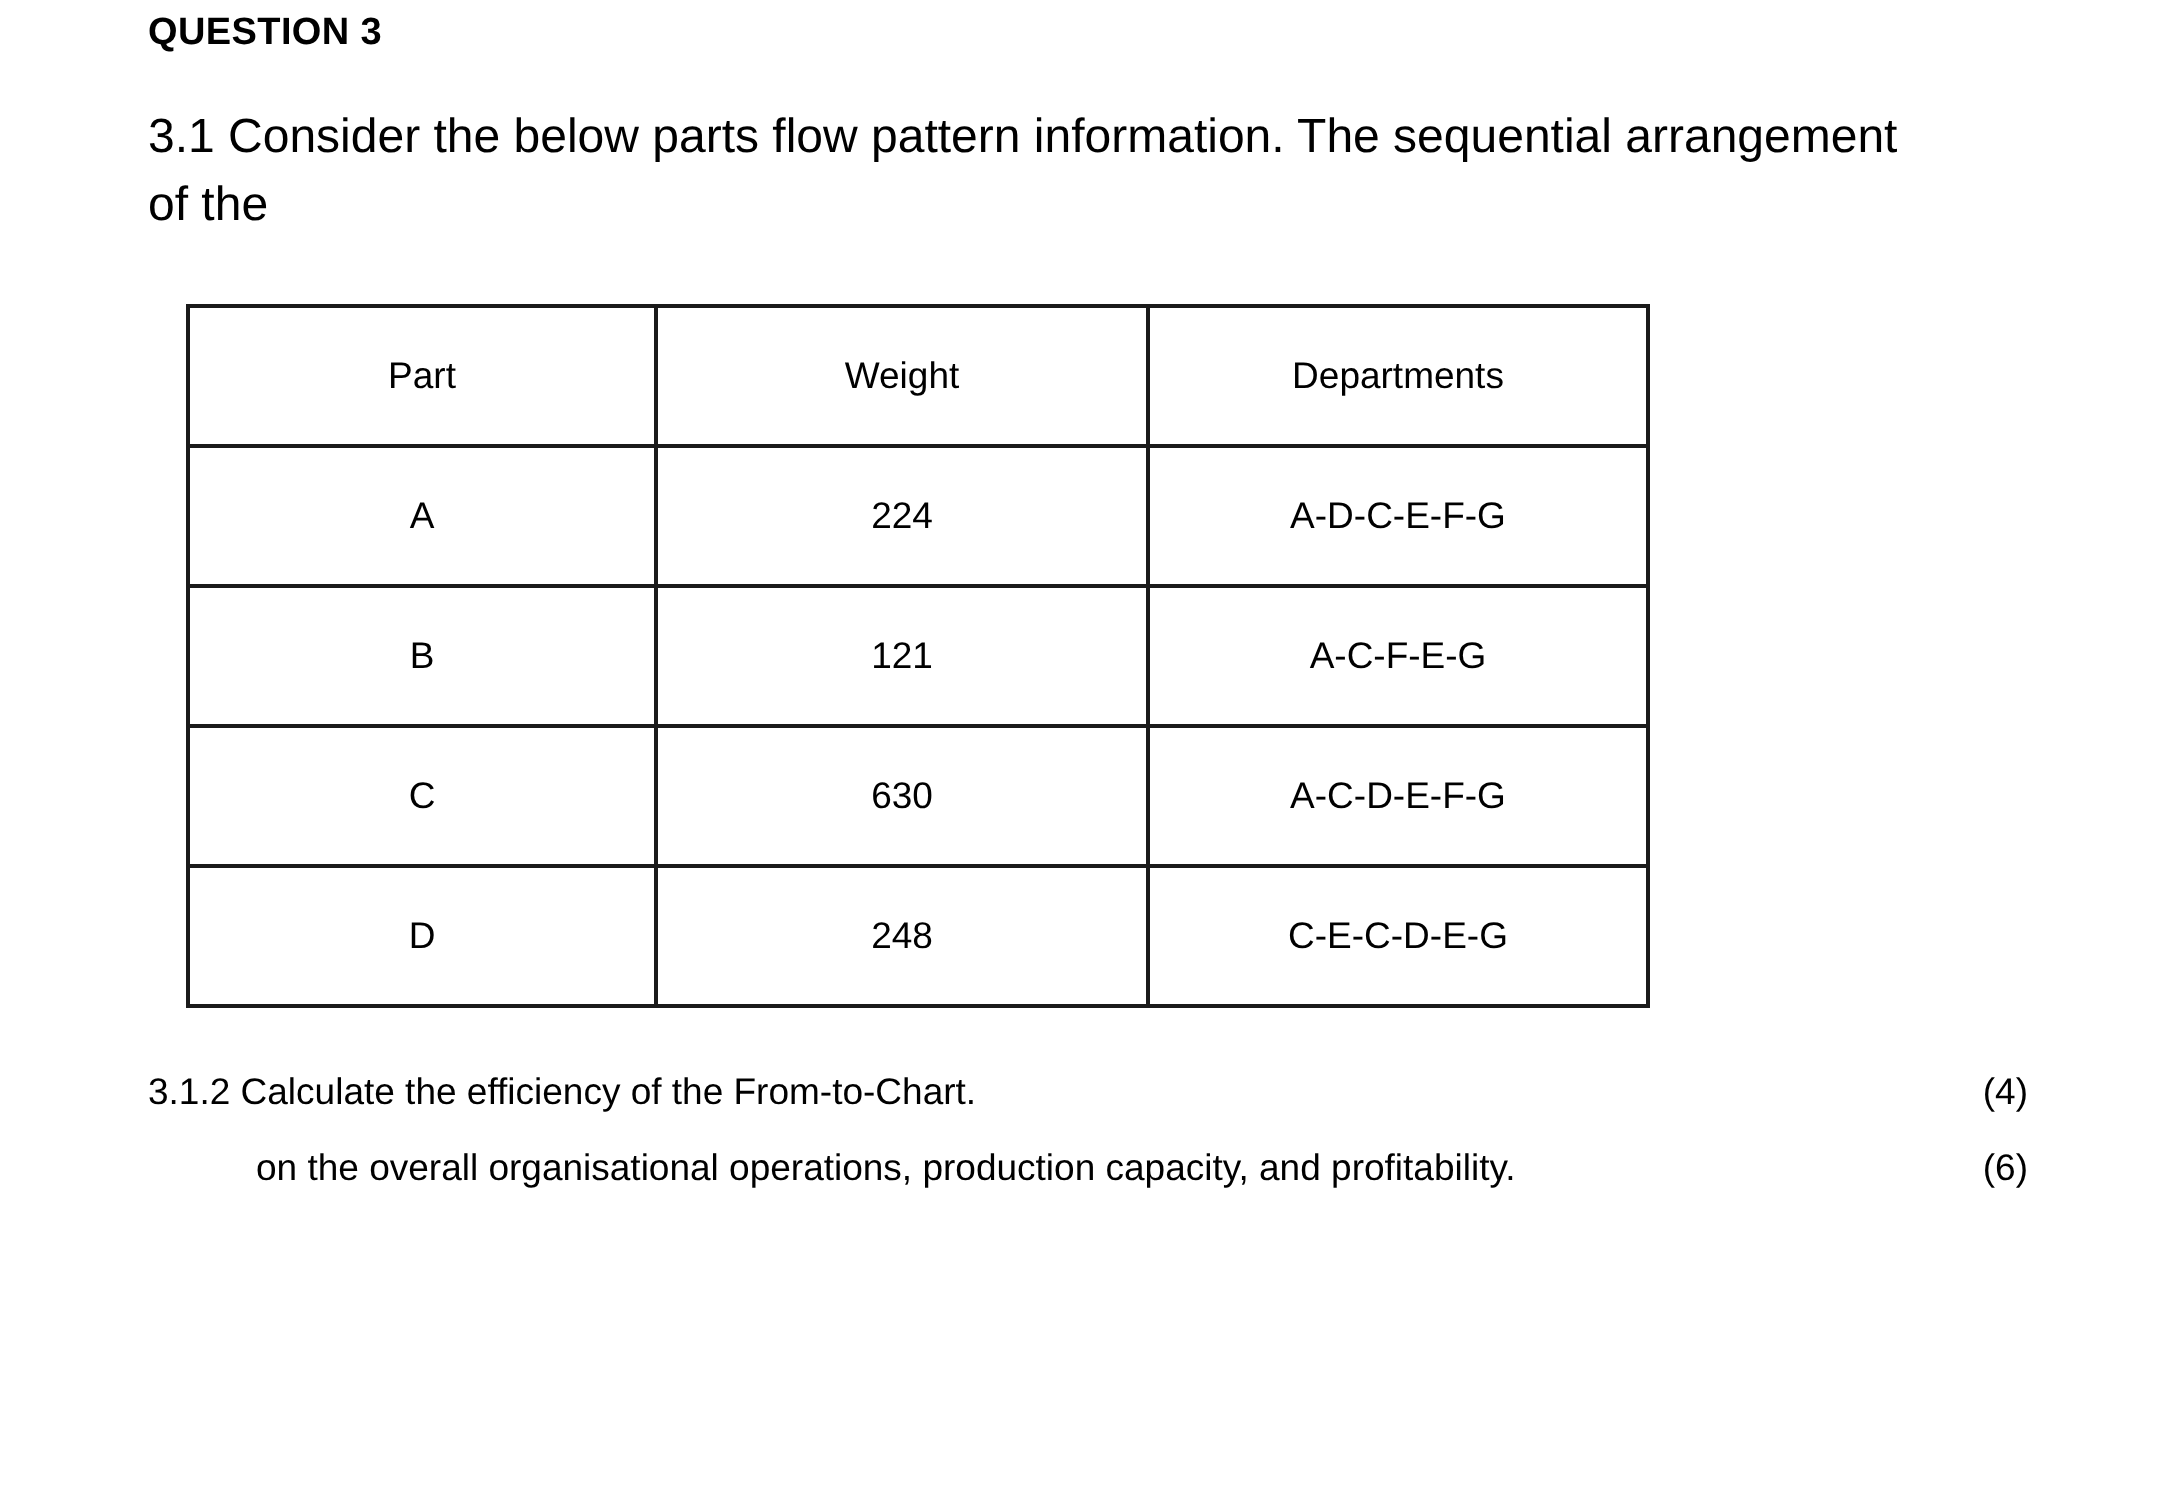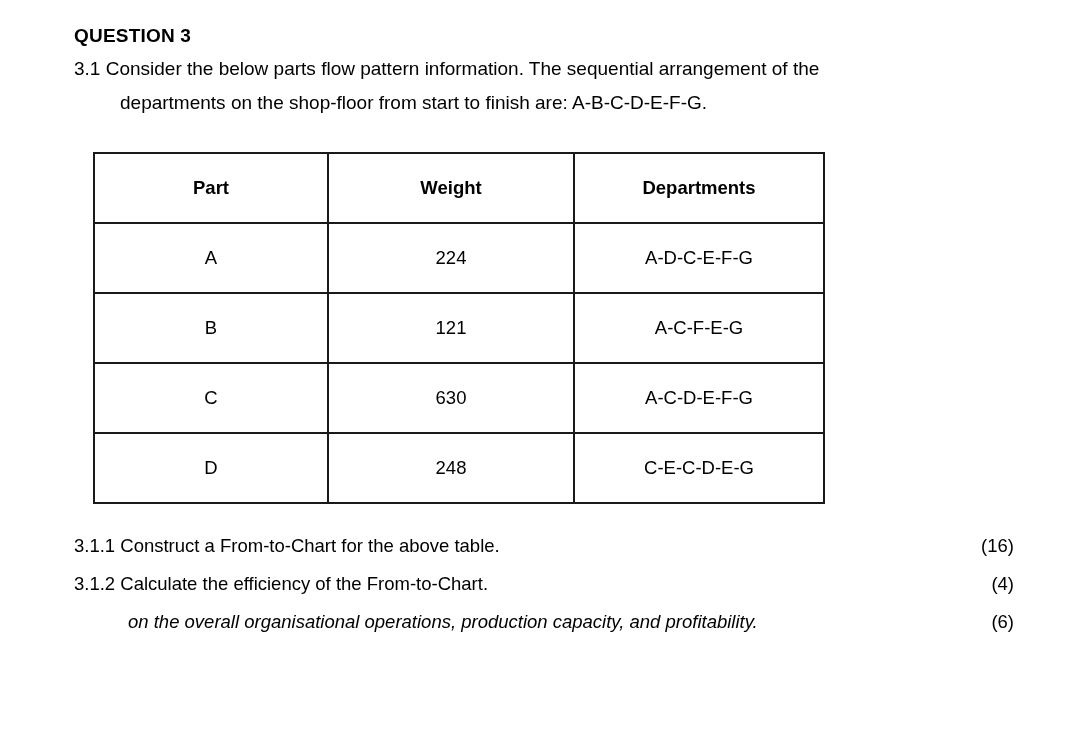--- a/index.html
+++ b/index.html
@@ -21,28 +21,27 @@
     height: 752px;
     box-sizing: border-box;
   }
   .q-title {
     position: absolute;
     left: 74px;
     top: 6px;
     font-size: 19px;
     font-weight: bold;
     letter-spacing: 0.2px;
-    margin-top: 19px;
   }
   .intro {
     position: absolute;
     left: 74px;
     top: 52px;
     width: 900px;
-    font-size: 19px;
+    font-size: 24px;
     line-height: 34px;
   }
   .intro .line2 {
     display: block;
     padding-left: 46px;
   }
   table.parts {
     position: absolute;
     left: 93px;
     top: 152px;
@@ -53,21 +52,21 @@
   table.parts td, table.parts th {
     border: 2px solid #1a1a1a;
     text-align: center;
     font-size: 18.5px;
     font-weight: normal;
     height: 68px;
     padding: 0;
     vertical-align: middle;
   }
   table.parts thead th {
-    font-weight: bold;
+    font-weight: normal;
     height: 68px;
     margin-left: 32px;
   }
   table.parts col.c1 { width: 234px; }
   table.parts col.c2 { width: 246px; }
   table.parts col.c3 { width: 250px; }
 
   .questions {
     position: absolute;
     left: 74px;
@@ -80,40 +79,38 @@
     position: relative;
     min-height: 38px;
   }
   .qrow .qtext {
     display: block;
     padding-right: 90px;
   }
   .qrow .qtext .cont {
     display: block;
     padding-left: 54px;
-    font-style: italic;
   }
   .qrow .marks {
     position: absolute;
     right: 0;
     bottom: 0;
     width: 70px;
     text-align: right;
   }
 </style>
 </head>
 <body>
 
 <div class="page">
 
   <div class="q-title">QUESTION 3</div>
 
   <div class="intro">
     <span>3.1 Consider the below parts flow pattern information. The sequential arrangement of the</span>
-    <span class="line2">departments on the shop-floor from start to finish are: A-B-C-D-E-F-G.</span>
   </div>
 
   <table class="parts">
     <colgroup>
       <col class="c1">
         <col class="c2">
         <col class="c3">
     </colgroup>
     <thead>
       <tr>
@@ -141,24 +138,20 @@
       <tr>
         <td>D</td>
         <td>248</td>
         <td>C-E-C-D-E-G</td>
       </tr>
     </tbody>
   </table>
 
   <div class="questions">
 
-    <div class="qrow">
-      <span class="qtext">3.1.1 Construct a From-to-Chart for the above table.</span>
-      <span class="marks">(16)</span>
-    </div>
 
     <div class="qrow">
       <span class="qtext">3.1.2 Calculate the efficiency of the From-to-Chart.</span>
       <span class="marks">(4)</span>
     </div>
 
     <div class="qrow">
       <span class="qtext">
           <span class="cont">on the overall organisational operations, production capacity, and profitability.</span>
         </span>

